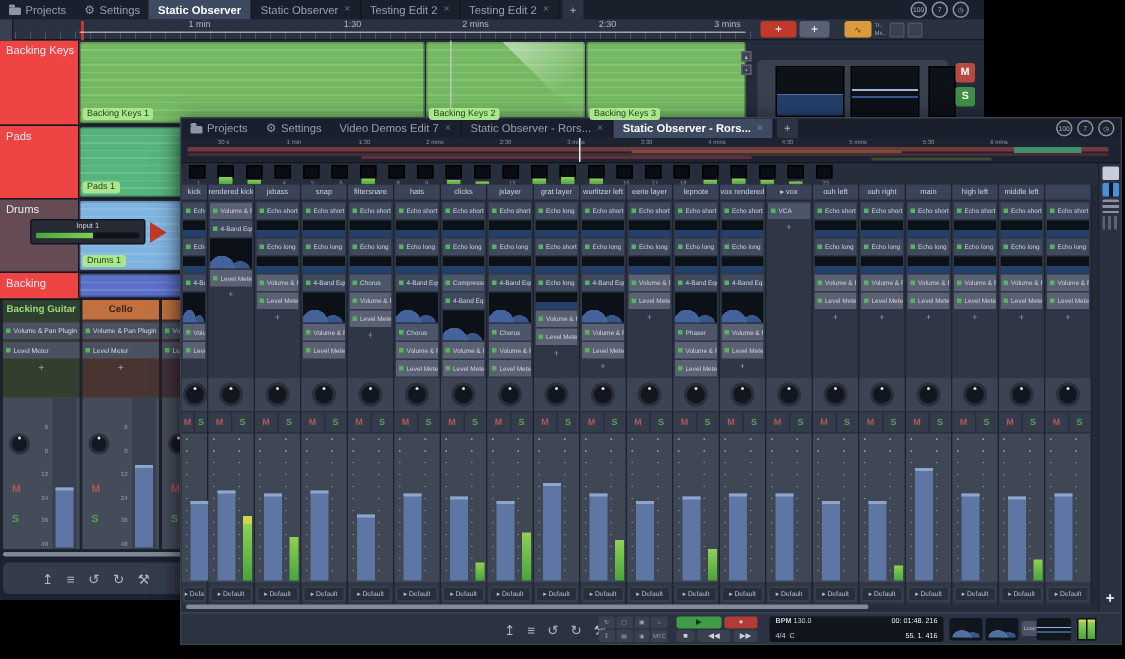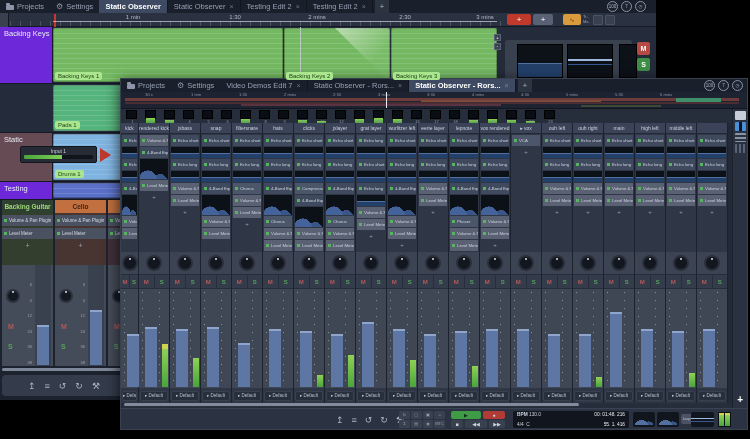--- a/index.html
+++ b/index.html
@@ -35,21 +35,21 @@
     display:flex;align-items:center;gap:2px;padding:0 2px;border-bottom:1px solid #141924;}
   .bt-btn{height:11px;border-radius:2px;display:flex;align-items:center;justify-content:center;
     font-size:8px;color:#fff;}
   .bt-red{width:24px;background:#c0392b;}
   .bt-gray{width:20px;background:#596275;}
   .bt-orange{width:18px;background:#d99b3c;color:#5a3c10;font-size:6px;}
   .bt-mini{font-size:4px;color:#9aa3b4;line-height:4.5px;text-align:left;}
   .bt-sq{width:10px;height:10px;background:#39414f;border:1px solid #4a5364;border-radius:1px;}
   
   .trackrow{position:relative;border-bottom:1px solid #141924;background:#242b3a;overflow:hidden;}
-  .thead{position:absolute;left:0;top:0;width:53px;height:100%;background:#6d28d9;
+  .thead{position:absolute;left:0;top:0;width:53px;height:100%;background:#ef4444;
     border-right:1px solid #141924;font-size:7.5px;color:#e6ebf3;padding:2px 0 0 4px;}
   .thead.maroon{background:#664a54;}
   .clip{position:absolute;top:1px;bottom:1px;border-radius:2px;overflow:hidden;
     box-shadow:inset 0 0 0 1px rgba(0,0,0,.25);}
   .clip .pat{position:absolute;inset:0;
     background:repeating-linear-gradient(180deg,rgba(255,255,255,.13) 0 1px,transparent 1px 5px);}
   .cliplabel{position:absolute;left:2px;bottom:2px;background:#a9e68d;color:#1f3f12;
     font-size:6px;line-height:8px;padding:0 3px;border-radius:2px;white-space:nowrap;z-index:2;}
   .fadewedge{position:absolute;right:0;top:0;width:55px;height:100%;
     background:linear-gradient(to bottom right,rgba(255,255,255,.5),rgba(255,255,255,.04) 65%);
@@ -236,40 +236,41 @@
           <div class="pat"></div>
           <div class="cliplabel">Backing Keys 3</div>
         </div>
         <div class="thead">Backing Keys</div>
       </div>
       <div class="trackrow" style="height: 49px;">
         <div class="clip" style="left: 53px; width: 190px; background: rgb(85, 180, 124);">
           <div class="pat"></div>
           <div class="cliplabel">Pads 1</div>
         </div>
+        <div class="thead">Pads</div>
       </div>
       <div class="trackrow" style="height: 49px;">
         <div class="clip" style="left: 53px; width: 190px; background: rgb(127, 179, 224);">
           <div class="pat"></div>
           <div class="cliplabel">Drums 1</div>
         </div>
-        <div class="thead maroon">Static</div>
+        <div class="thead maroon">Drums</div>
         <div class="inputdev">
           <div>Input 1</div>
           <div class="m">
             <i></i>
           </div>
         </div>
         <div class="recarrow"></div>
       </div>
       <div class="trackrow" style="height: 18px;">
         <div class="clip" style="left: 53px; width: 190px; background: rgb(90, 112, 201);">
           <div class="pat"></div>
         </div>
-        <div class="thead">Testing</div>
+        <div class="thead">Backing</div>
       </div>
     </div>
   <div class="autoline"></div>
   <div id="bg-cursor"></div>
   <div class="clipbtn" style="left:494px;top:34px;">▲</div>
   <div class="clipbtn" style="left:494px;top:43px;">▪</div>
   <div id="bg-master">
     <div class="mpanel mp-wave" style="left:12px;width:46px;"></div>
     <div class="mpanel mp-line" style="left:62px;width:46px;"></div>
     <div class="mpanel" style="left:114px;width:18px;"></div>

